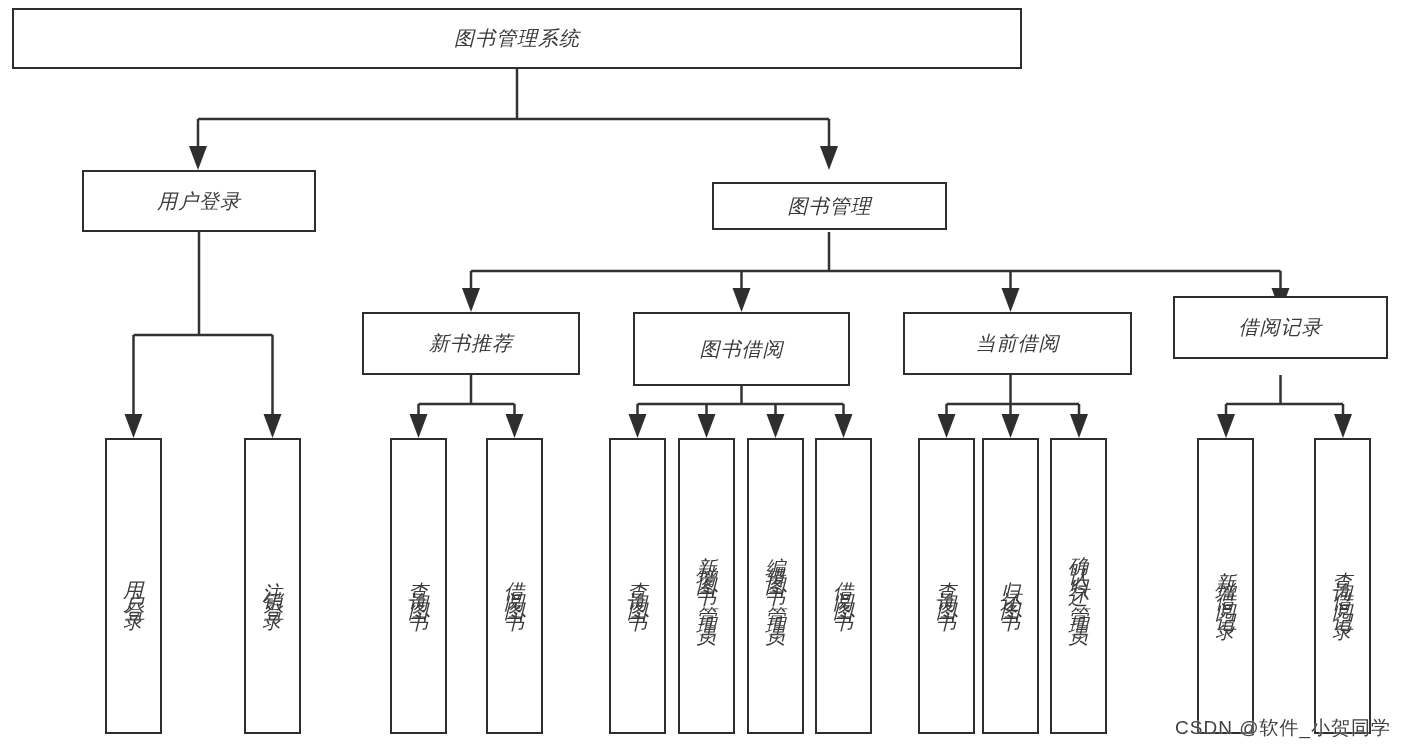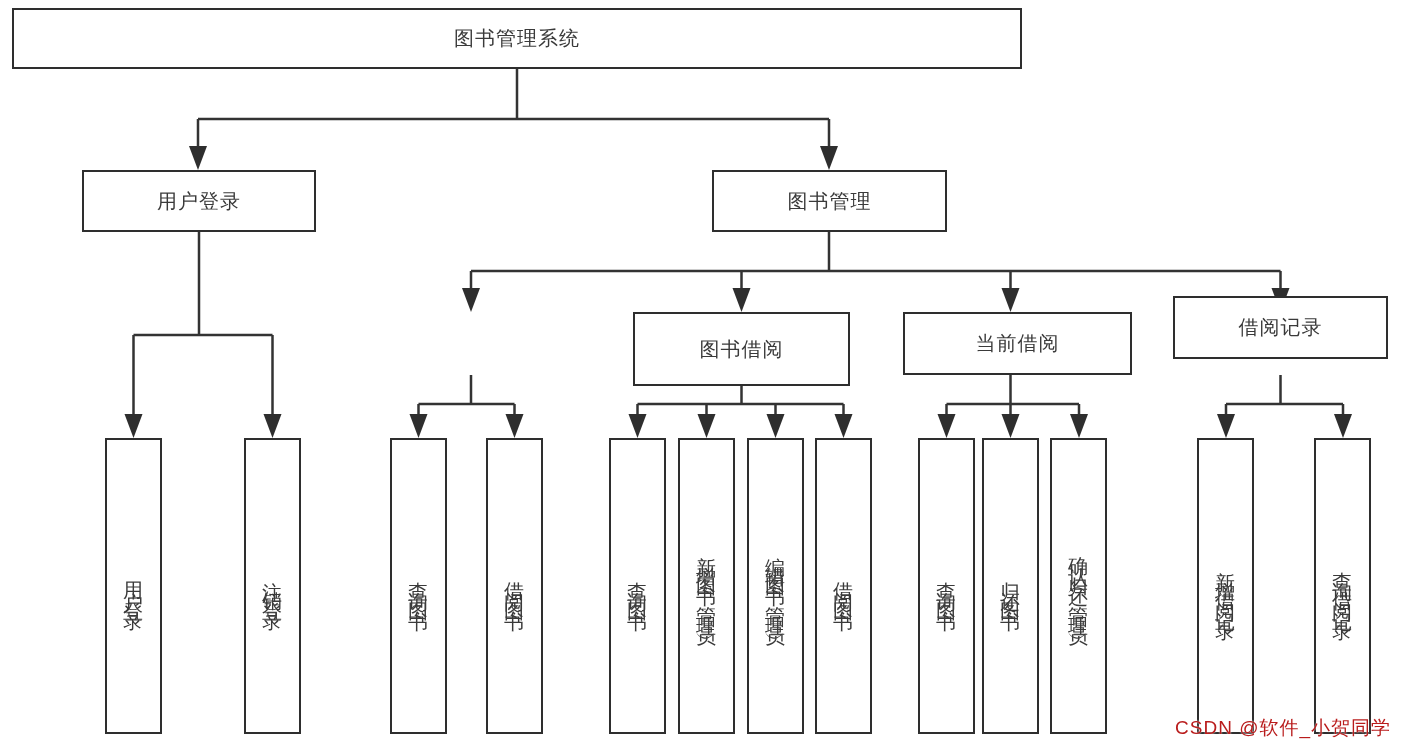--- a/index.html
+++ b/index.html
@@ -5,31 +5,31 @@
   html,body{margin:0;padding:0;}
   body{
     width:1405px;height:747px;position:relative;background:#ffffff;
     font-family:"Liberation Sans", sans-serif;overflow:hidden;
   }
   .stage{position:absolute;inset:0;width:1405px;height:747px;}
   svg.connectors{position:absolute;left:0;top:0;z-index:1;}
   .node{
     position:absolute;box-sizing:border-box;background:#ffffff;
     border:2.5px solid #2e2e2e;display:flex;align-items:center;justify-content:center;
-    color:#3a3a3a;z-index:2;
+    color:#3a3a3a;z-index:2;font-style:italic;
   }
   .hbox{font-size:20px;letter-spacing:1px;}
   .vbox span{
     writing-mode:vertical-rl;text-orientation:mixed;
     font-size:20px;letter-spacing:10px;line-height:1;
     white-space:nowrap;
   }
   .watermark{
     position:absolute;right:14px;bottom:6px;z-index:3;
-    font-size:19px;color:#b91c1c;letter-spacing:1px;
+    font-size:19px;color:#404040;letter-spacing:1px;
     text-shadow:0 0 2px #ffffff;
   }
 </style>
 </head>
 <body>
 
 <div class="stage">
 
   <svg class="connectors" width="1405" height="747" viewBox="0 0 1405 747">
     <path d="M517 69 V119 M198 119 H829 M198 119 V148 M829 119 V148
@@ -62,24 +62,27 @@
     </g>
   </svg>
 
   <div class="node hbox" style="left:12px;top:8px;width:1010px;height:61px">
     <span>图书管理系统</span>
   </div>
 
   <div class="node hbox" style="left:82px;top:170px;width:234px;height:62px">
     <span>用户登录</span>
   </div>
-  <div class="node hbox" style="left:712px;top:170px;width:235px;height:62px">
+  <div class="node hbox" style="left:712px;top:182px;width:235px;height:48px">
     <span>图书管理</span>
   </div>
 
+  <div class="node hbox" style="left:362px;top:312px;width:218px;height:63px">
+    <span>新书推荐</span>
+  </div>
   <div class="node hbox" style="left:633px;top:312px;width:217px;height:74px">
     <span>图书借阅</span>
   </div>
   <div class="node hbox" style="left:903px;top:312px;width:229px;height:63px">
     <span>当前借阅</span>
   </div>
   <div class="node hbox" style="left:1173px;top:296px;width:215px;height:63px">
     <span>借阅记录</span>
   </div>
 

